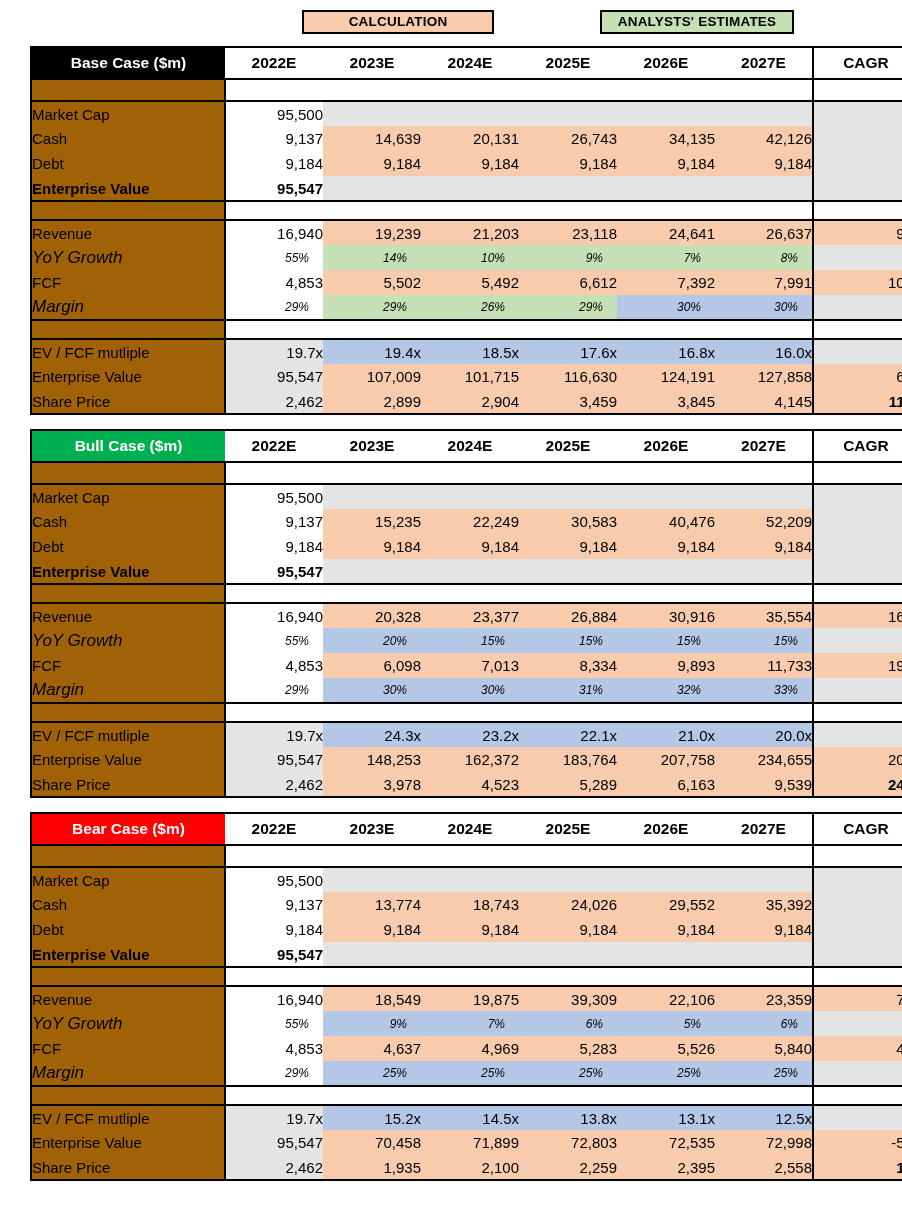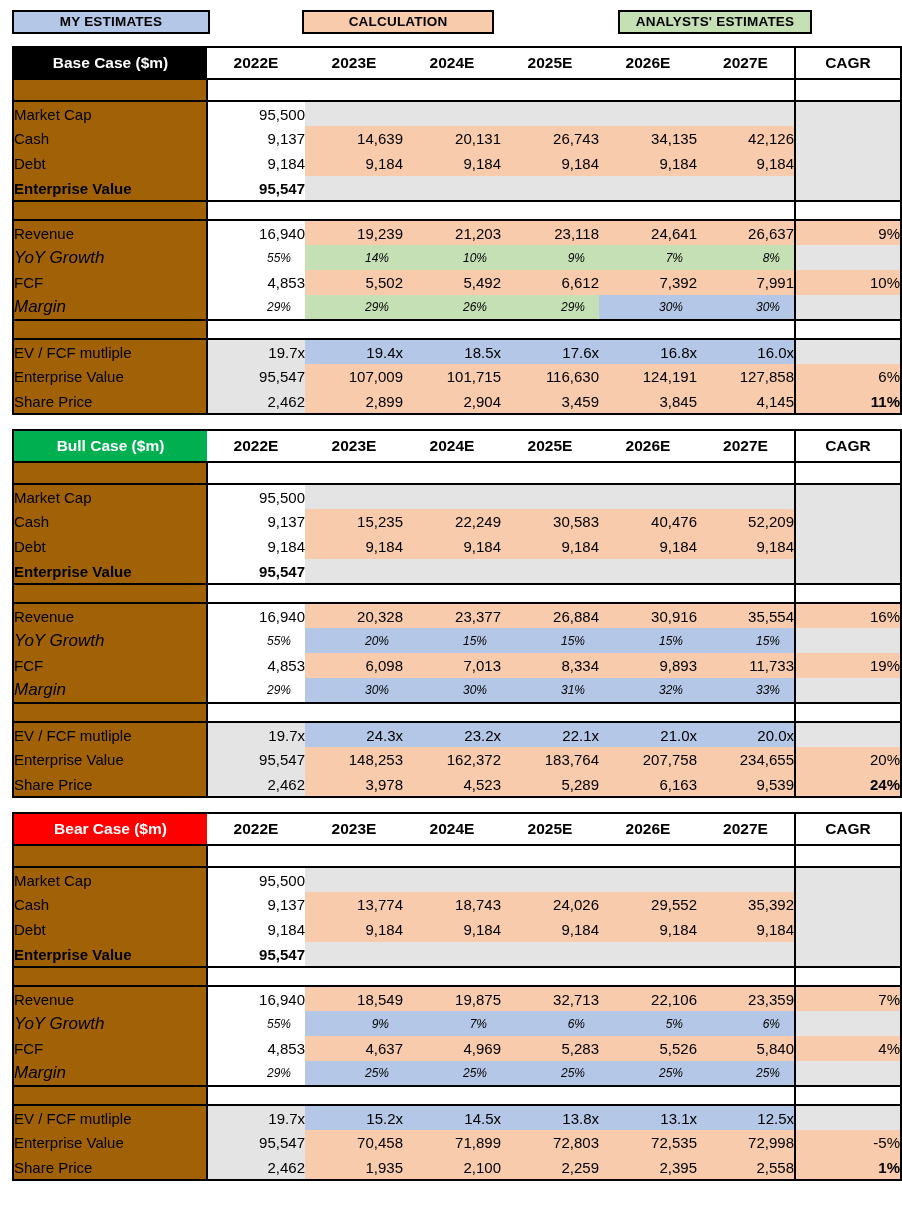--- a/index.html
+++ b/index.html
@@ -29,24 +29,24 @@
     font-size: 13.5px;
     font-weight: bold;
     letter-spacing: .2px;
     display: flex;
     align-items: center;
     justify-content: center;
     line-height: 1;
   }
   #legend-my       { left: 12px;  width: 198px; }
   #legend-calc     { left: 302px; width: 192px; }
-  #legend-analysts { left: 600px; width: 194px; margin-left: 18px; }
+  #legend-analysts { left: 600px; width: 194px; }
 
   
-  .case-block { margin: 0 0 0 0; }
+  .case-block { margin: 0 0 0 0; padding-left: 18px; }
   .spacer-12  { height: 14px; }
 
   table.case {
     border-collapse: collapse;
     table-layout: fixed;
     width: 890px;
     margin-left: 12px;
     border: 2.5px solid #000000;
   }
   table.case col.c-label { width: 194px; }
@@ -118,23 +118,20 @@
   .f-gray  { background: #e4e4e4 !important; }
   .f-white { background: #ffffff !important; }
   tr.grp-bot td { border-bottom: 2.5px solid #000000; }
   tr.blank td   { height: 22px; }
   tr.blank-sm td{ height: 19px; }
 </style>
 </head>
 <body>
 
 <div class="legend">
-  <div class="legend-box" id="legend-my" style="background:#b4c7e7;">
-    <span>MY ESTIMATES</span>
-  </div>
   <div class="legend-box" id="legend-calc" style="background:#f8cbad;">
     <span>CALCULATION</span>
   </div>
   <div class="legend-box" id="legend-analysts" style="background:#c5e0b4;">
     <span>ANALYSTS' ESTIMATES</span>
   </div>
 </div>
 
 <div id="cases-root">
     <div class="case-block">
@@ -558,21 +555,21 @@
             <td class="num"></td>
             <td class="num"></td>
             <td class="num"></td>
             <td class="cagr"></td>
           </tr>
           <tr class="">
             <td class="lbl">Revenue</td>
             <td class="num f-white">16,940</td>
             <td class="num f-peach">18,549</td>
             <td class="num f-peach">19,875</td>
-            <td class="num f-peach">32,713</td>
+            <td class="num f-peach">39,309</td>
             <td class="num f-peach">22,106</td>
             <td class="num f-peach">23,359</td>
             <td class="cagr f-peach">7%</td>
           </tr>
           <tr class="">
             <td class="lbl italic">YoY Growth</td>
             <td class="num italic f-white">55%</td>
             <td class="num italic f-blue">9%</td>
             <td class="num italic f-blue">7%</td>
             <td class="num italic f-blue">6%</td>

